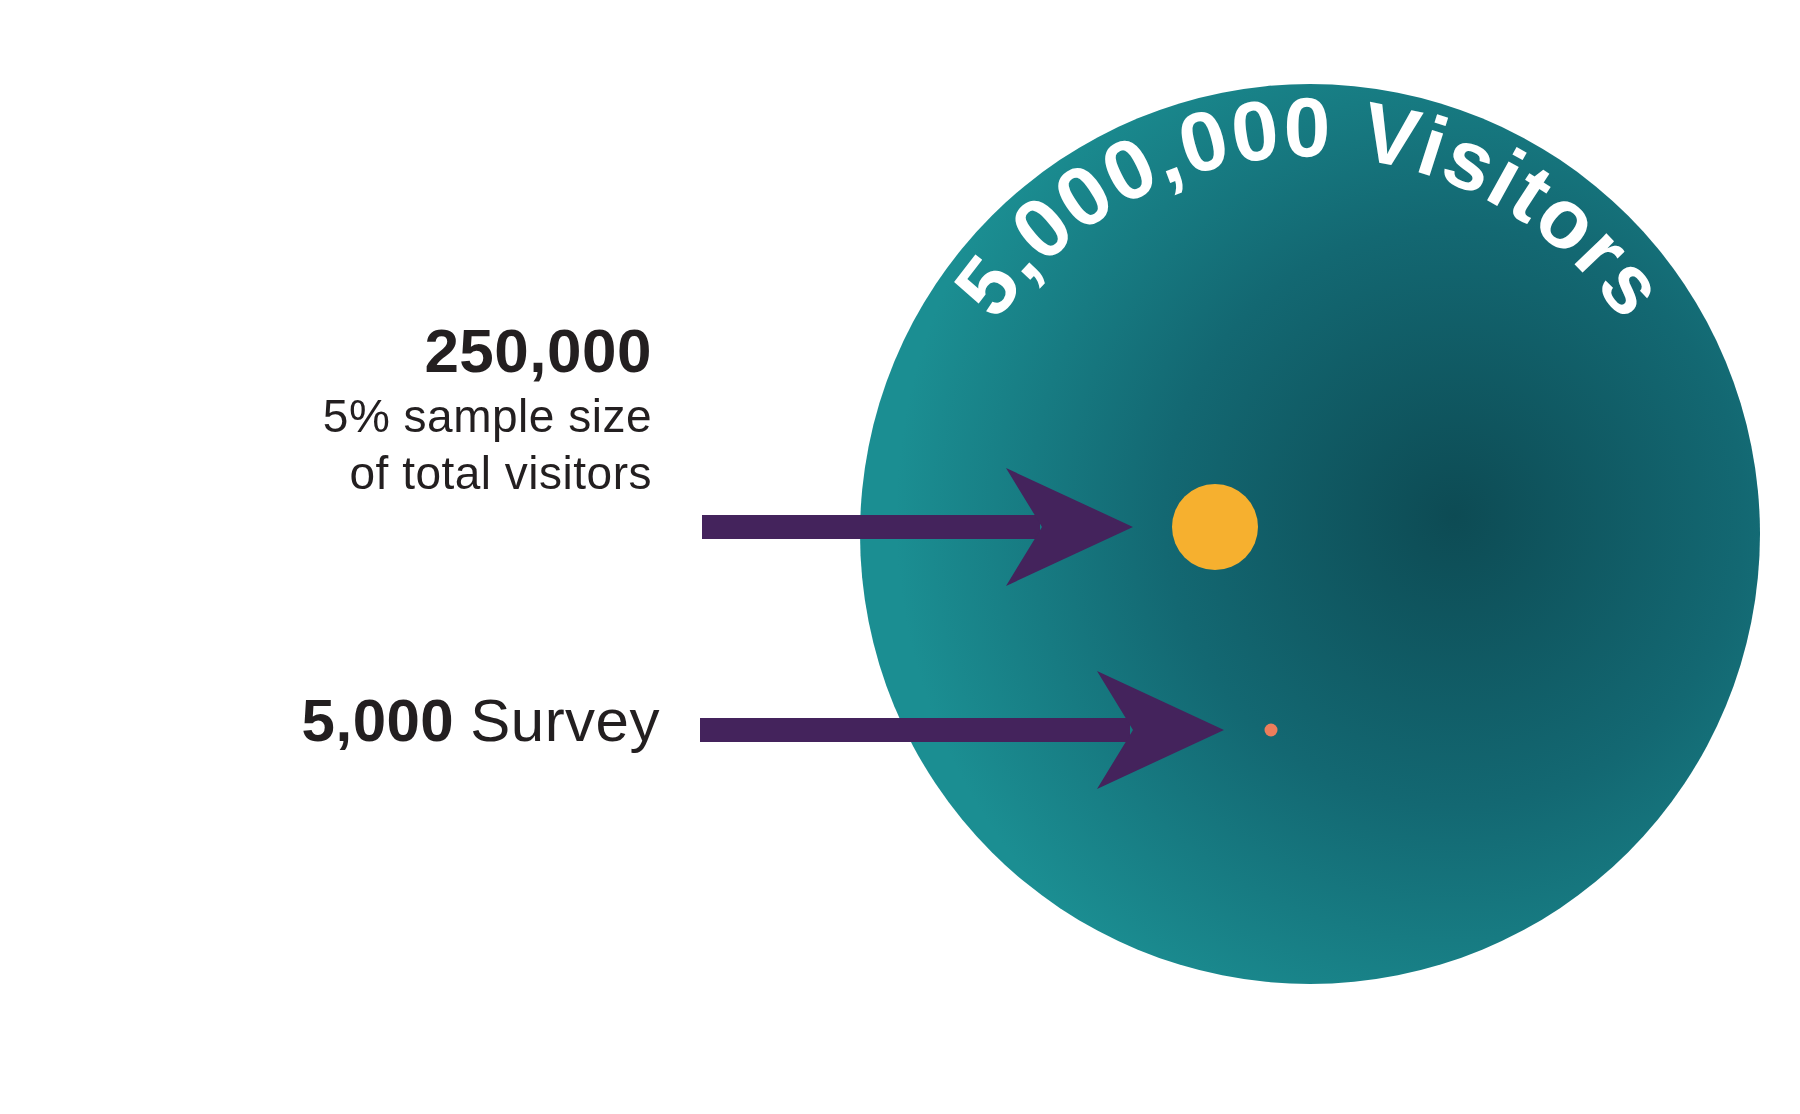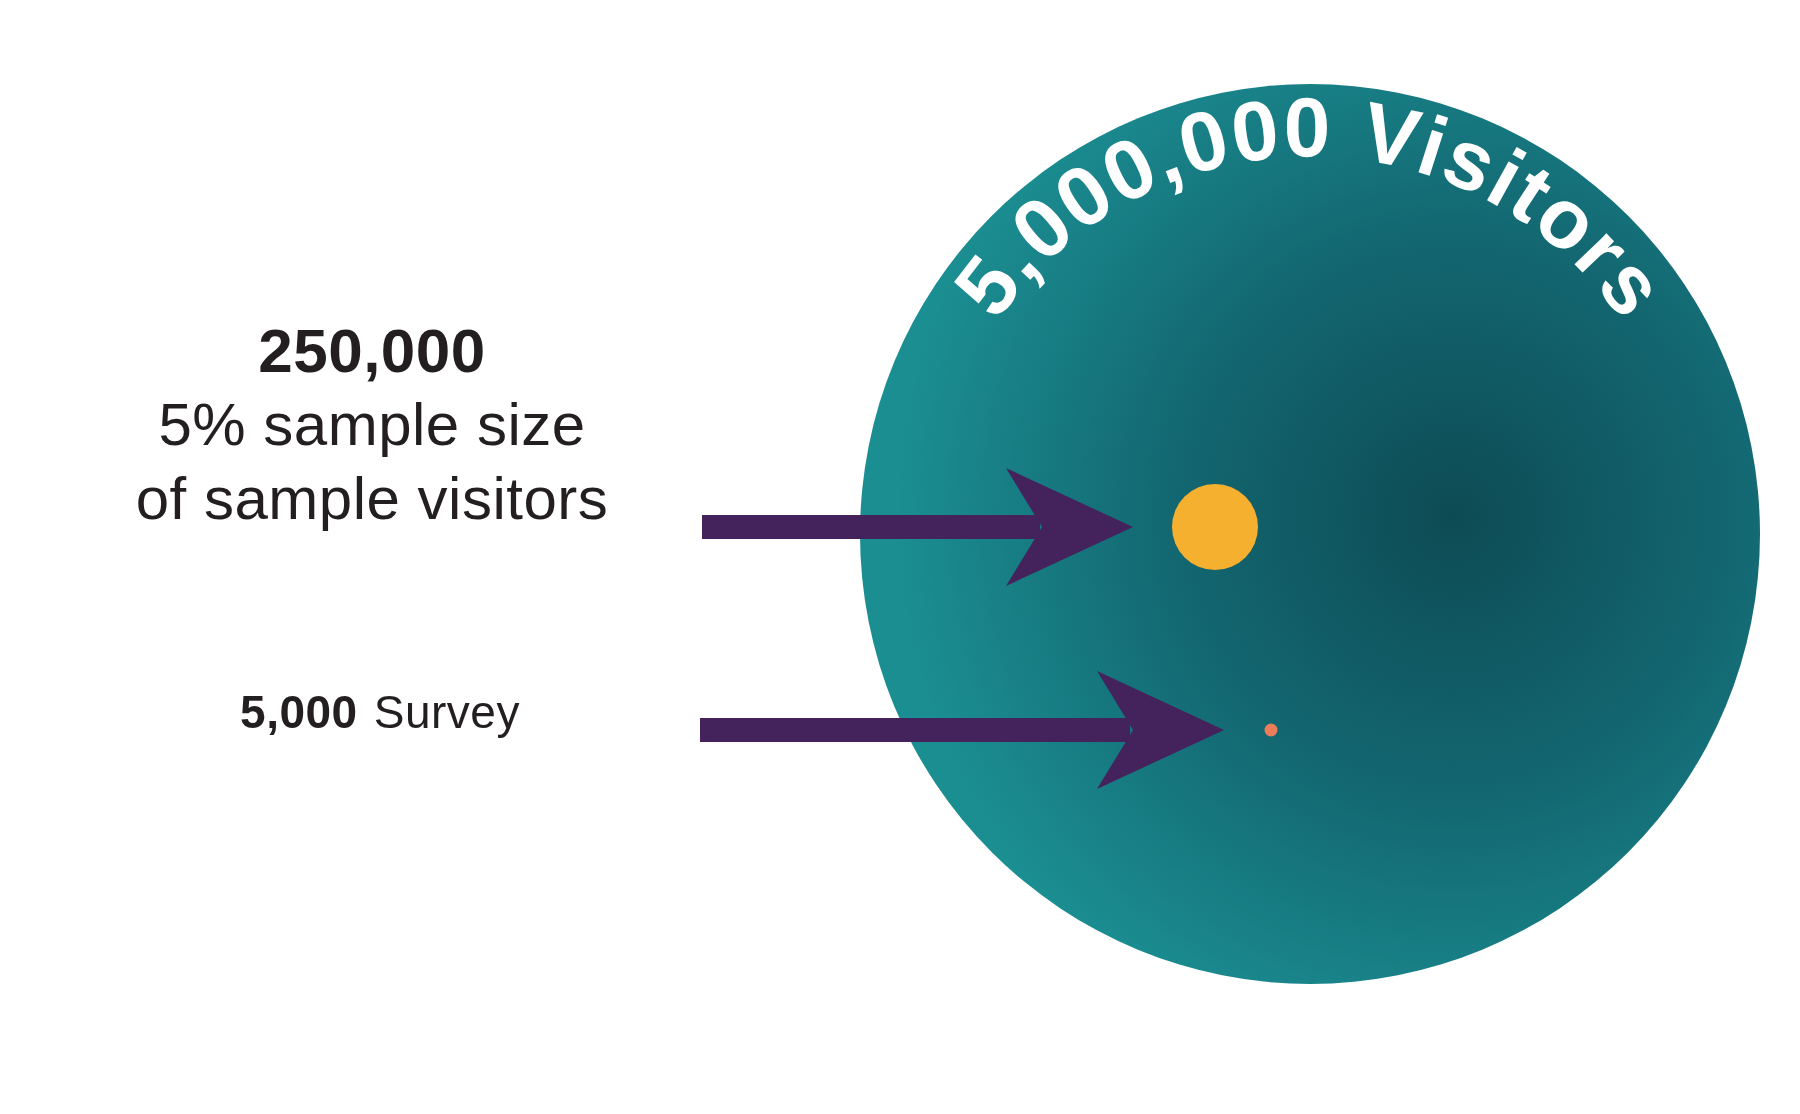--- a/index.html
+++ b/index.html
@@ -15,37 +15,37 @@
   .stage svg{position:absolute;left:0;top:0;}
   .arc-text{
     font-family:"Liberation Sans", sans-serif;
     font-size:84px;
     font-weight:700;
     letter-spacing:2px;
   }
   .callout{
     position:absolute;
     width:560px;
-    text-align:center;
+    text-align:right;
     color:#231F20;
   }
   .callout .headline{
     font-size:62px;
     font-weight:700;
     line-height:1.2;
     letter-spacing:0.5px;
   }
   .callout .sub{
-    font-size:60px;
+    font-size:46px;
     font-weight:400;
     line-height:1.22;
     letter-spacing:0.5px;
   }
   .callout .inline-line{
-    font-size:46px;
+    font-size:60px;
     line-height:1.22;
     letter-spacing:0.5px;
   }
   .callout .inline-line .bold{font-weight:700;}
   .callout .inline-line .reg{font-weight:400;margin-left:16px;}
   #callout-sample{left:92px;top:314px;}
   #callout-respondents{left:100px;top:684px;}
 </style>
 </head>
 <body>
@@ -79,21 +79,21 @@
     </g>
 
     <circle cx="1215" cy="527" r="43" fill="#F6B02F"></circle>
 
     <circle cx="1271" cy="730" r="6.5" fill="#EC7D5B"></circle>
   </svg>
 
   <div class="callout" id="callout-sample">
     <div class="headline">250,000</div>
     <div class="sub">5% sample size</div>
-    <div class="sub">of sample visitors</div>
+    <div class="sub">of total visitors</div>
   </div>
 
   <div class="callout" id="callout-respondents">
     <div class="inline-line">
       <span class="bold">5,000</span><span class="reg">Survey</span>
     </div>
   </div>
 
 </div>
 

